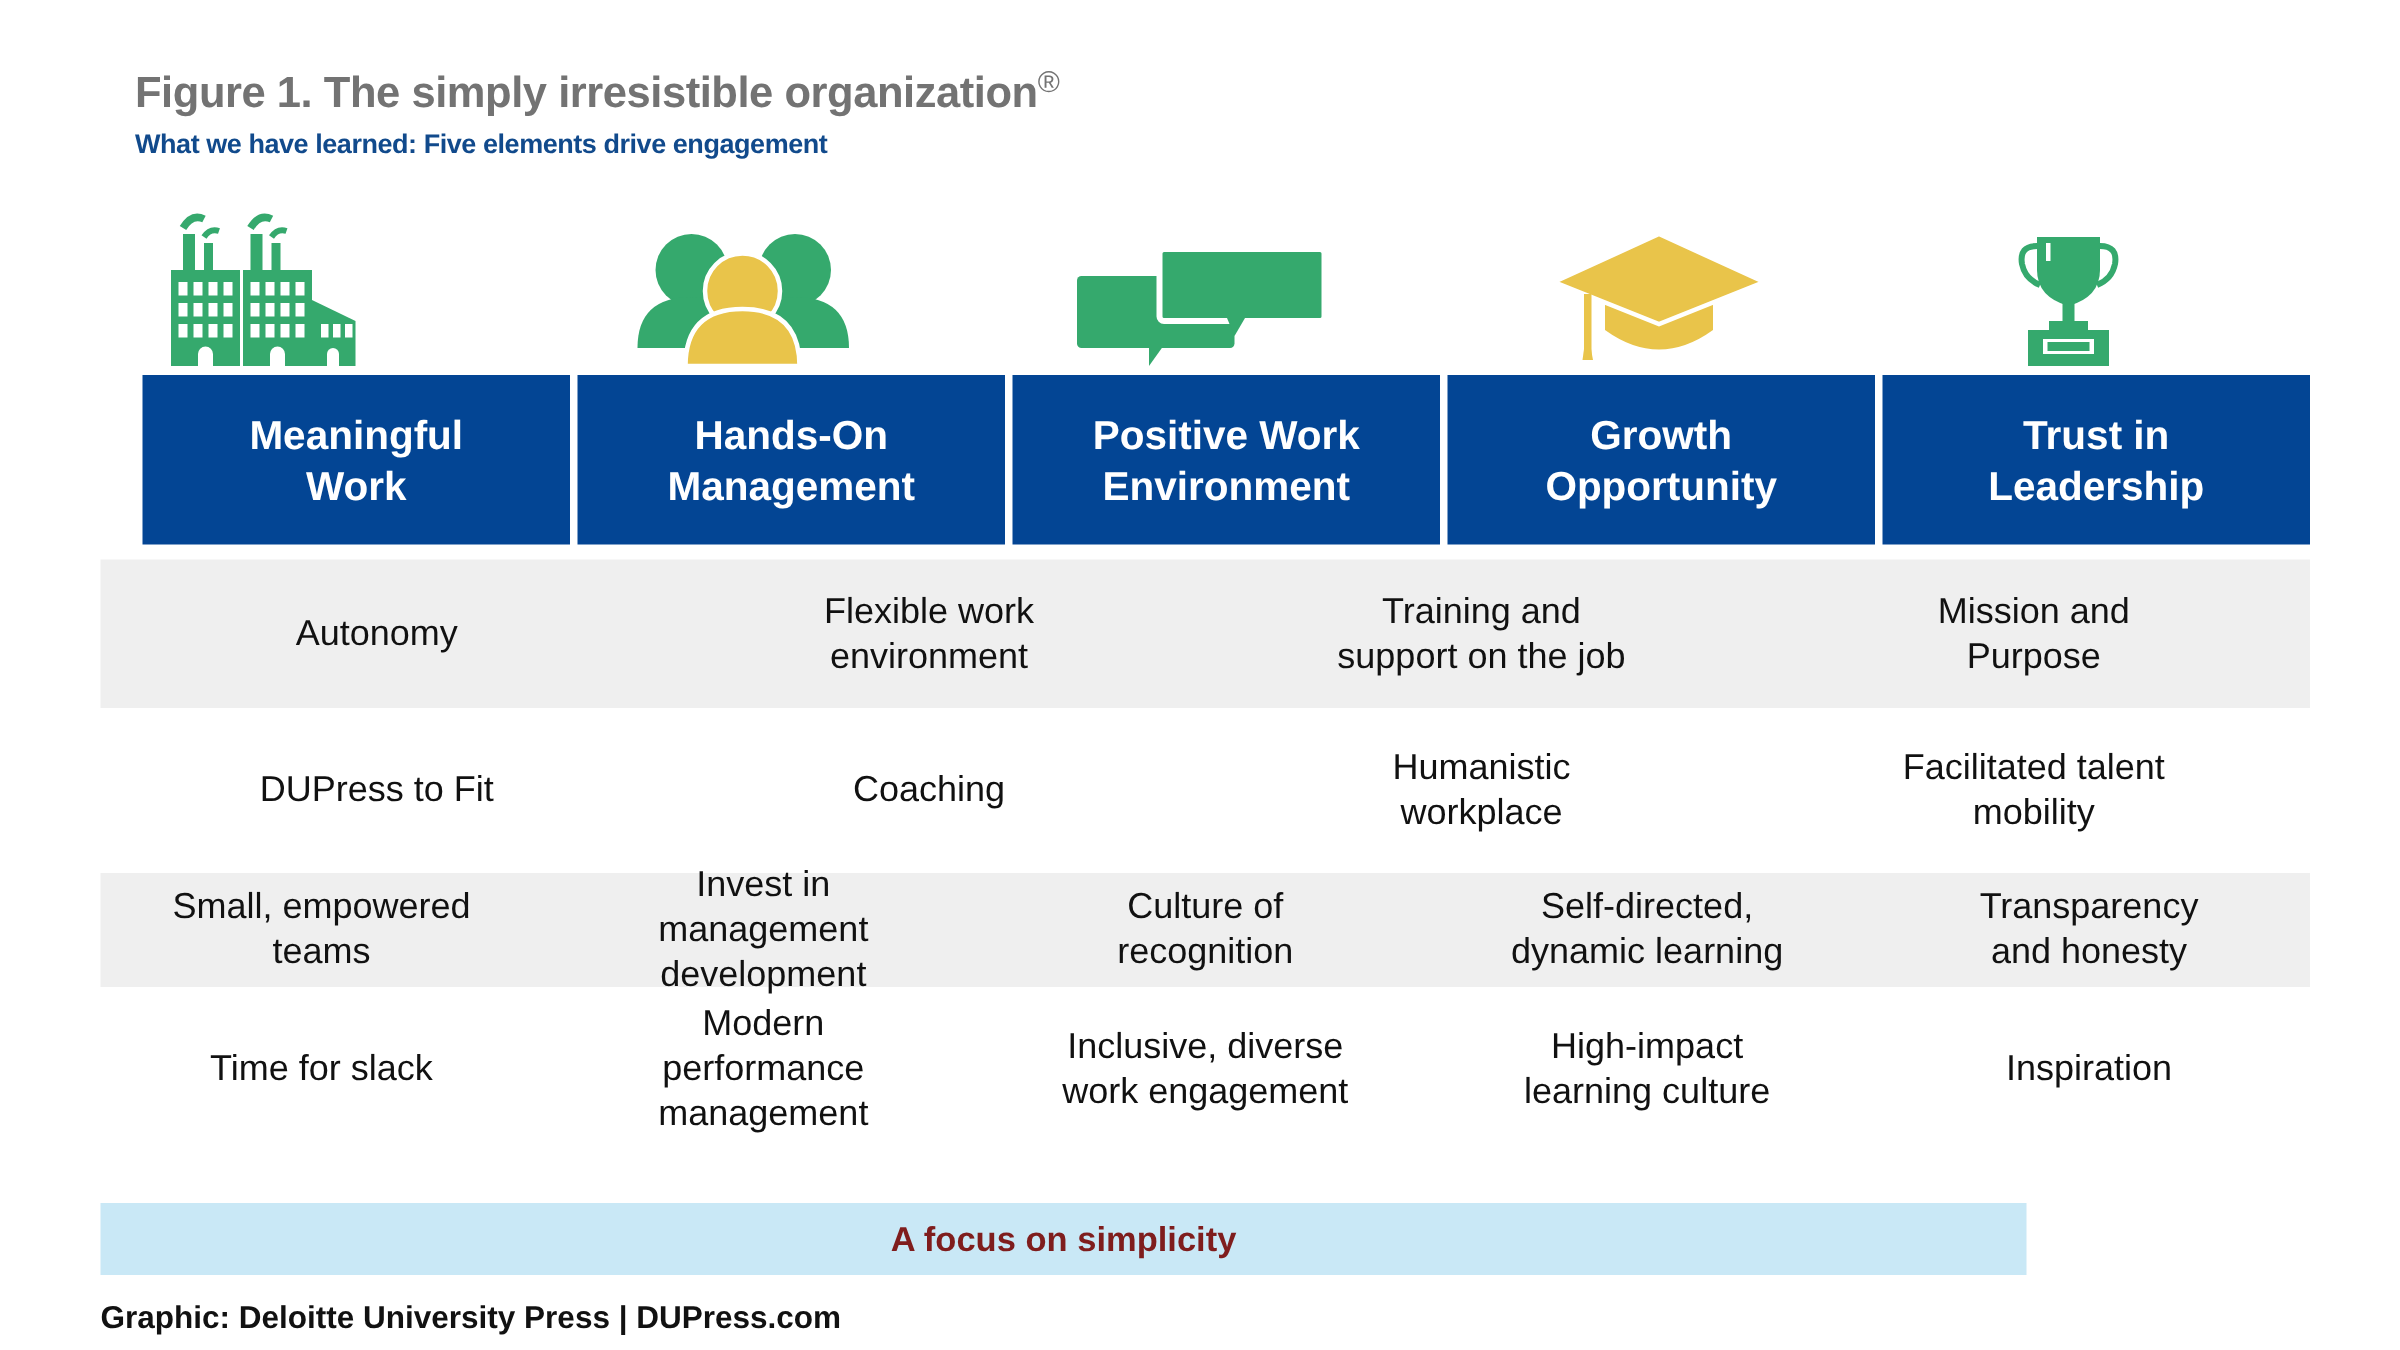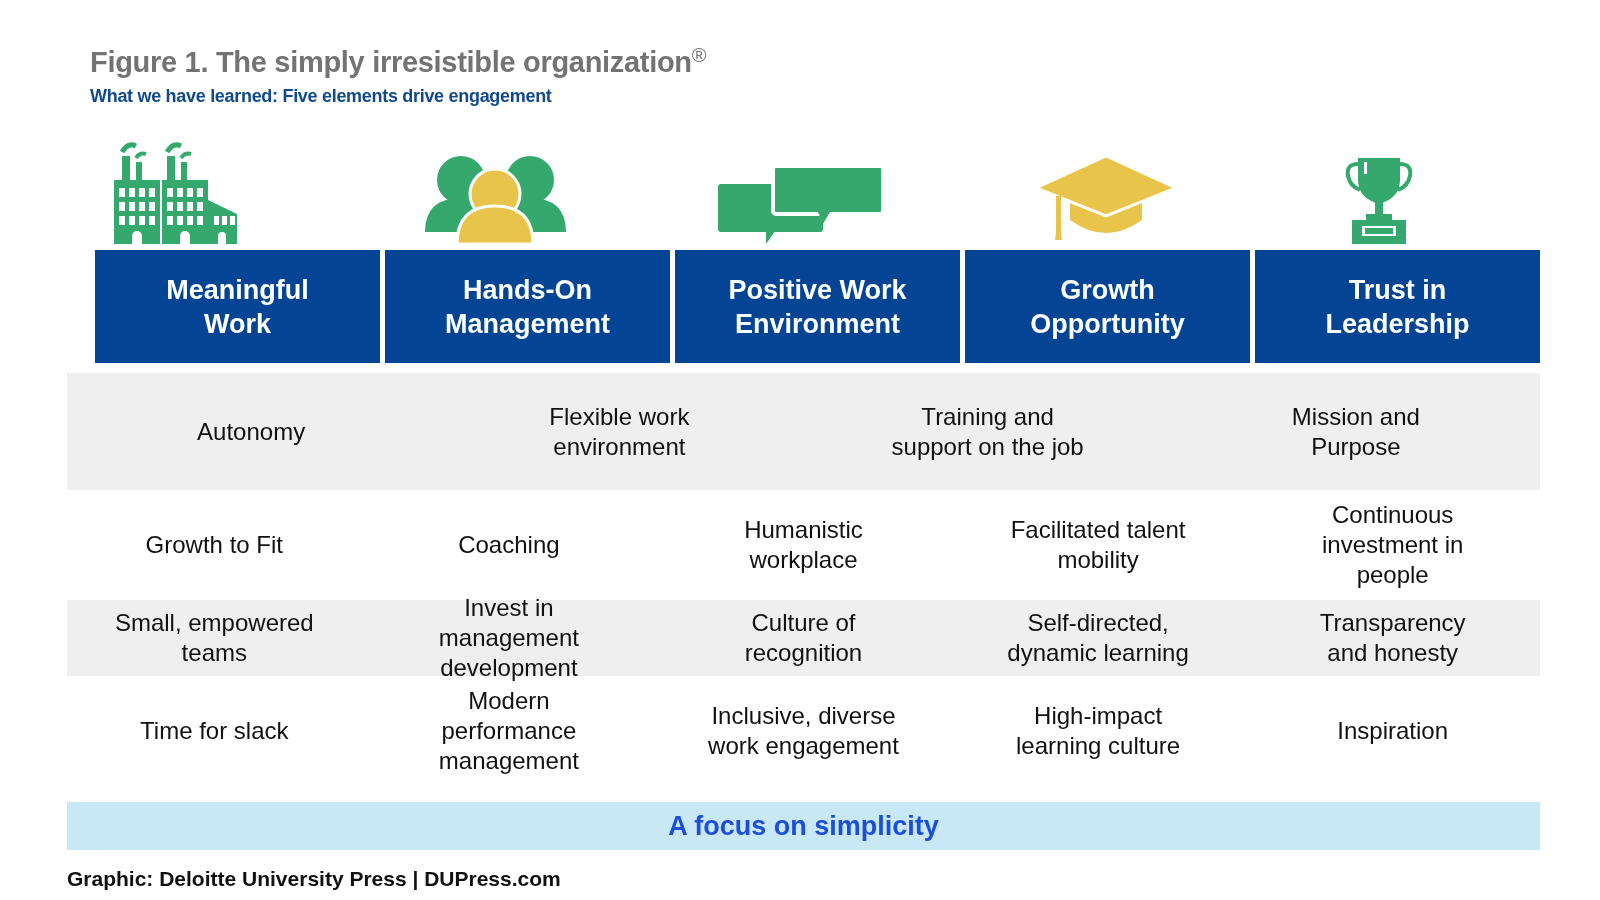--- a/index.html
+++ b/index.html
@@ -18,21 +18,21 @@
   .grid { position: absolute; left: 67px; top: 250px; width: 1473px; }
   .header-row { display: flex; gap: 5px; height: 113px; margin-left: 28px; }
   .header-cell { flex: 1; background: #034594; color: #fff; display: flex; align-items: center; justify-content: center; text-align: center; font-weight: bold; font-size: 27px; line-height: 34px; padding: 0 20px; }
   .header-cell span { white-space: pre-line; }
 
   .body { margin-top: 10px; }
   .row { display: flex; align-items: center; }
   .row.shaded { background: #efefef; }
   .row .cell { flex: 1; text-align: center; font-size: 24px; line-height: 30px; white-space: pre-line; color: #111; }
 
-  .footer-band { position: absolute; left: 67px; top: 802px; width: 1473px; height: 48px; background: #c9e8f6; display: flex; align-items: center; justify-content: center; font-weight: bold; font-size: 27px; color: #1d4ed8; }
+  .footer-band { position: absolute; left: 67px; top: 802px; width: 1284px; height: 48px; background: #c9e8f6; display: flex; align-items: center; justify-content: center; font-weight: bold; font-size: 23px; color: #7f1d1d; }
   .credit { position: absolute; left: 67px; top: 867px; font-weight: bold; font-size: 21px; color: #111; }
 </style>
 </head>
 <body>
 
 <div class="title"><span>Figure 1. The simply irresistible organization</span><sup>®</sup></div>
 <div class="subtitle">What we have learned: Five elements drive engagement</div>
 
 <div class="icons">
   <div class="icon-cell">
@@ -154,39 +154,36 @@
         <span>Growth
 Opportunity</span>
       </div>
     <div class="header-cell">
         <span>Trust in
 Leadership</span>
       </div>
   </div>
 
   <div class="body">
-    <div class="row shaded" style="height:117px">
+    <div class="row shaded" style="height:99px">
       <div class="cell">Autonomy</div>
       <div class="cell">Flexible work
 environment</div>
       <div class="cell">Training and
 support on the job</div>
       <div class="cell">Mission and
 Purpose</div>
     </div>
     <div class="row" style="height:110px">
-      <div class="cell">Growth to Fit</div>
+      <div class="cell">DUPress to Fit</div>
       <div class="cell">Coaching</div>
       <div class="cell">Humanistic
 workplace</div>
       <div class="cell">Facilitated talent
 mobility</div>
-      <div class="cell">Continuous
-investment in
-people</div>
     </div>
     <div class="row shaded" style="height:76px">
       <div class="cell">Small, empowered
 teams</div>
       <div class="cell">Invest in
 management
 development</div>
       <div class="cell">Culture of
 recognition</div>
       <div class="cell">Self-directed,

